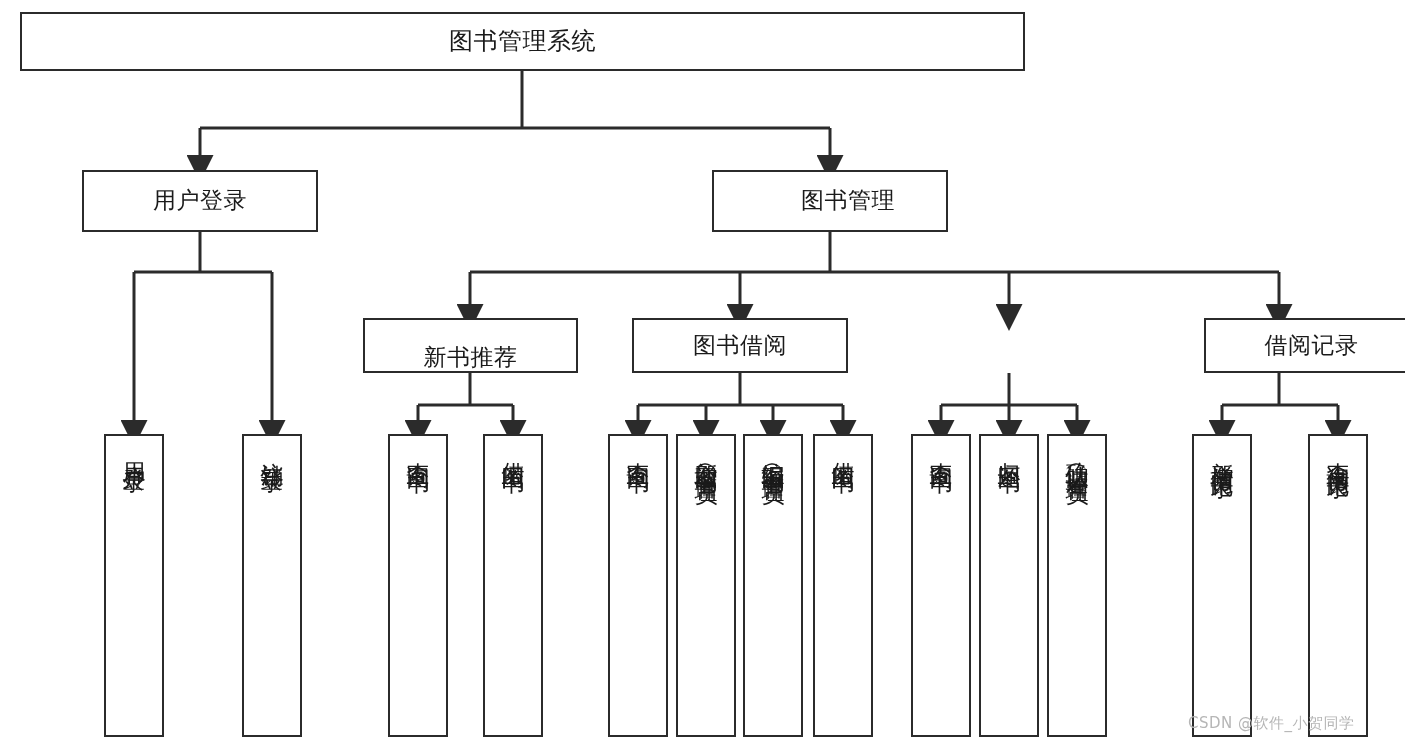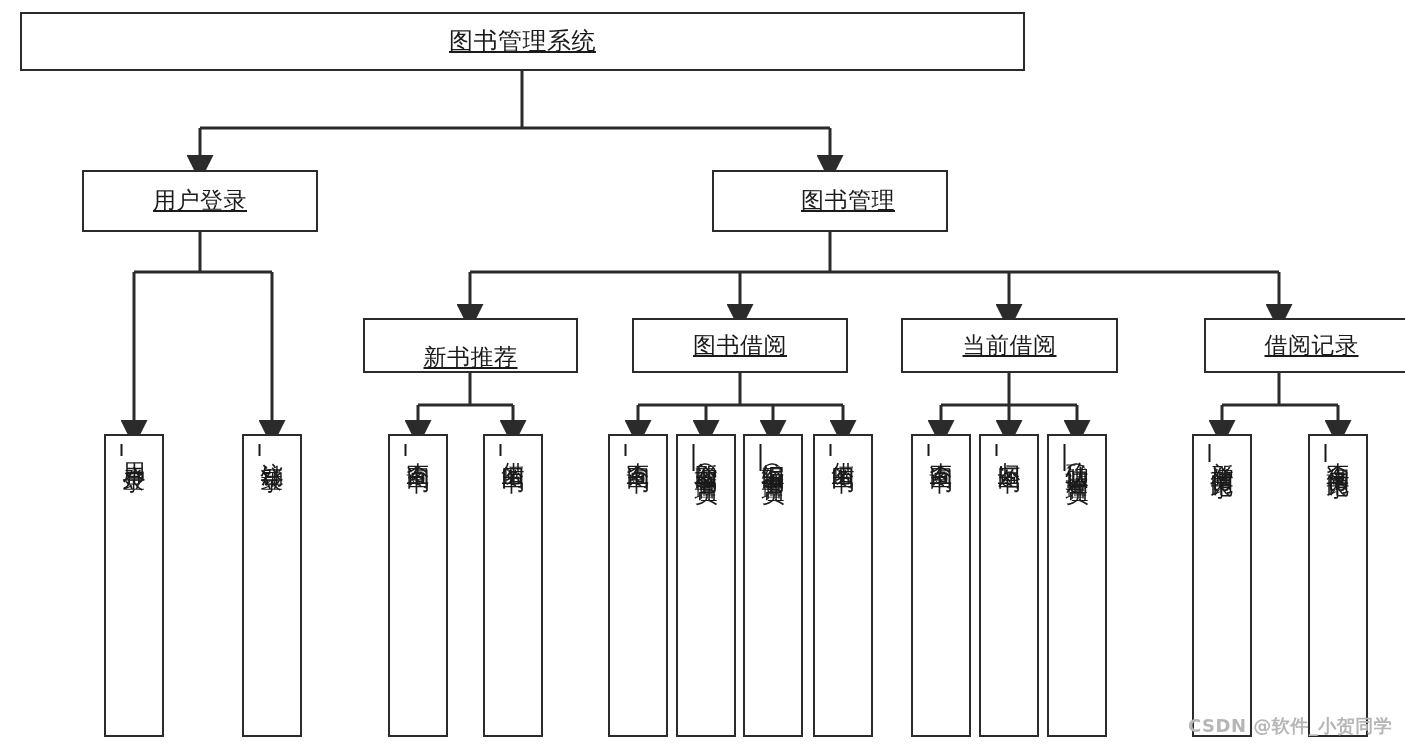--- a/index.html
+++ b/index.html
@@ -28,21 +28,20 @@
   }
   .node {
     position: absolute;
     box-sizing: border-box;
     background: #ffffff;
     border: 2px solid #2b2b2b;
     display: flex;
     align-items: center;
     justify-content: center;
     color: #1a1a1a;
-    text-decoration: underline;
   }
   .node-label {
     display: block;
     text-align: center;
     line-height: 1.18;
     white-space: nowrap;
   }
   
   .node.horizontal .node-label {
     writing-mode: horizontal-tb;
@@ -63,25 +62,24 @@
     text-orientation: upright;
     font-size: 23px;
     line-height: 1.0;
     letter-spacing: 3px;
     white-space: nowrap;
   }
   #watermark {
     position: absolute;
     left: 1188px;
     top: 714px;
-    font-size: 18px;
+    font-size: 15px;
     color: #b6b6b6;
     white-space: nowrap;
     letter-spacing: 0.5px;
-    font-weight: bold;
   }
 </style>
 </head>
 <body>
 
 <div id="diagram-root">
 
   <svg id="edge-layer" viewBox="0 0 1405 747" width="1405" height="747">
     <defs>
       <marker id="arrow" markerWidth="9" markerHeight="9" refX="1" refY="4.5" orient="auto" markerUnits="strokeWidth">
@@ -142,23 +140,20 @@
   <div class="node horizontal" style="left:712px; top:170px; width:236px; height:62px;padding-left:36px;">
     <span class="node-label">图书管理</span>
   </div>
 
   <div class="node horizontal" style="left:363px; top:318px; width:215px; height:55px;align-items:flex-end;">
     <span class="node-label">新书推荐</span>
   </div>
   <div class="node horizontal" style="left:632px; top:318px; width:216px; height:55px;">
     <span class="node-label">图书借阅</span>
   </div>
-  <div class="node horizontal" style="left:901px; top:318px; width:217px; height:55px;">
-    <span class="node-label">当前借阅</span>
-  </div>
   <div class="node horizontal" style="left:1204px; top:318px; width:215px; height:55px;">
     <span class="node-label">借阅记录</span>
   </div>
 
   <div class="node vertical" style="left:104px; top:434px; width:60px; height:303px;">
     <span class="node-label">用户登录</span>
   </div>
   <div class="node vertical" style="left:242px; top:434px; width:60px; height:303px;">
     <span class="node-label">注销登录</span>
   </div>

